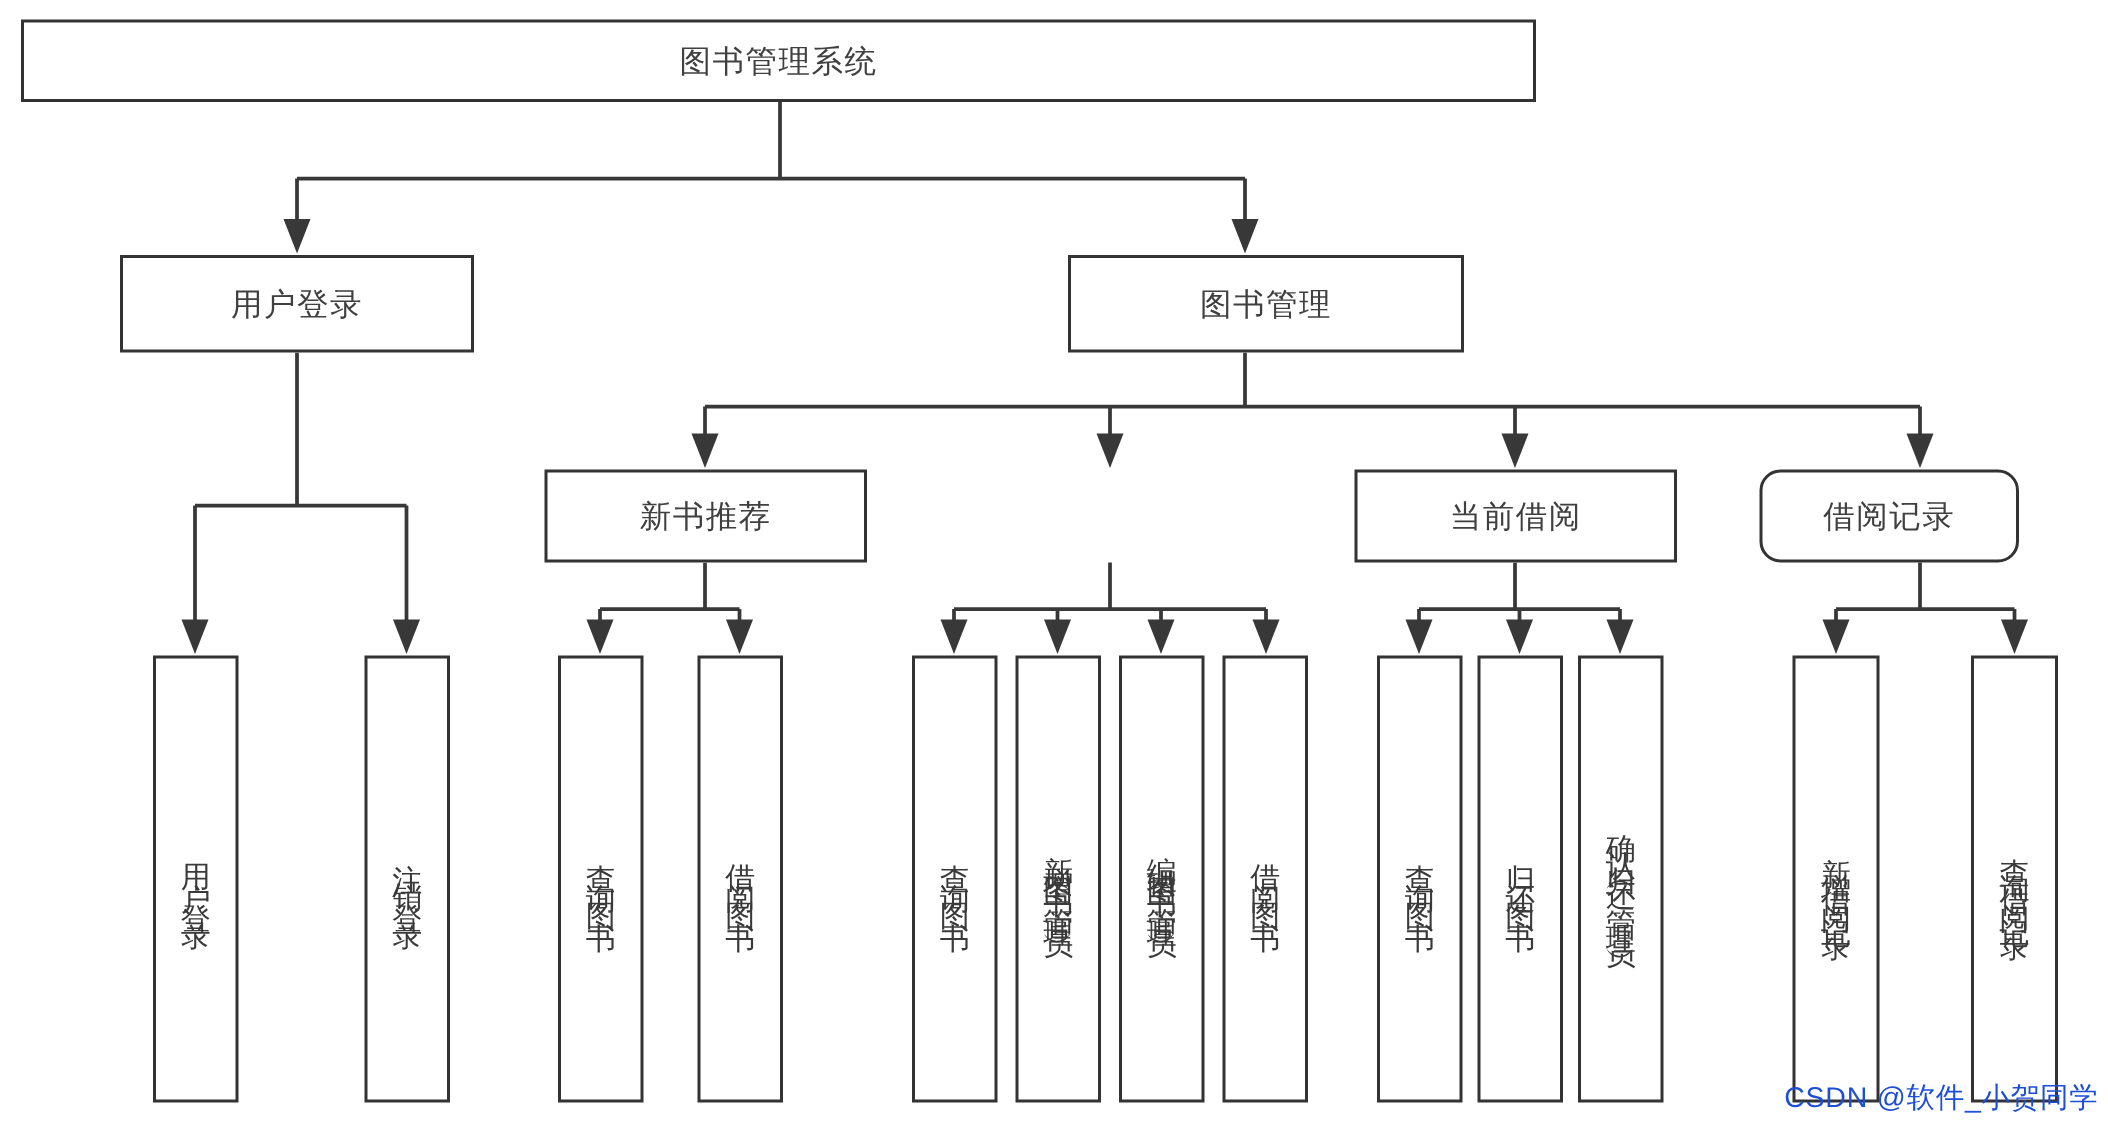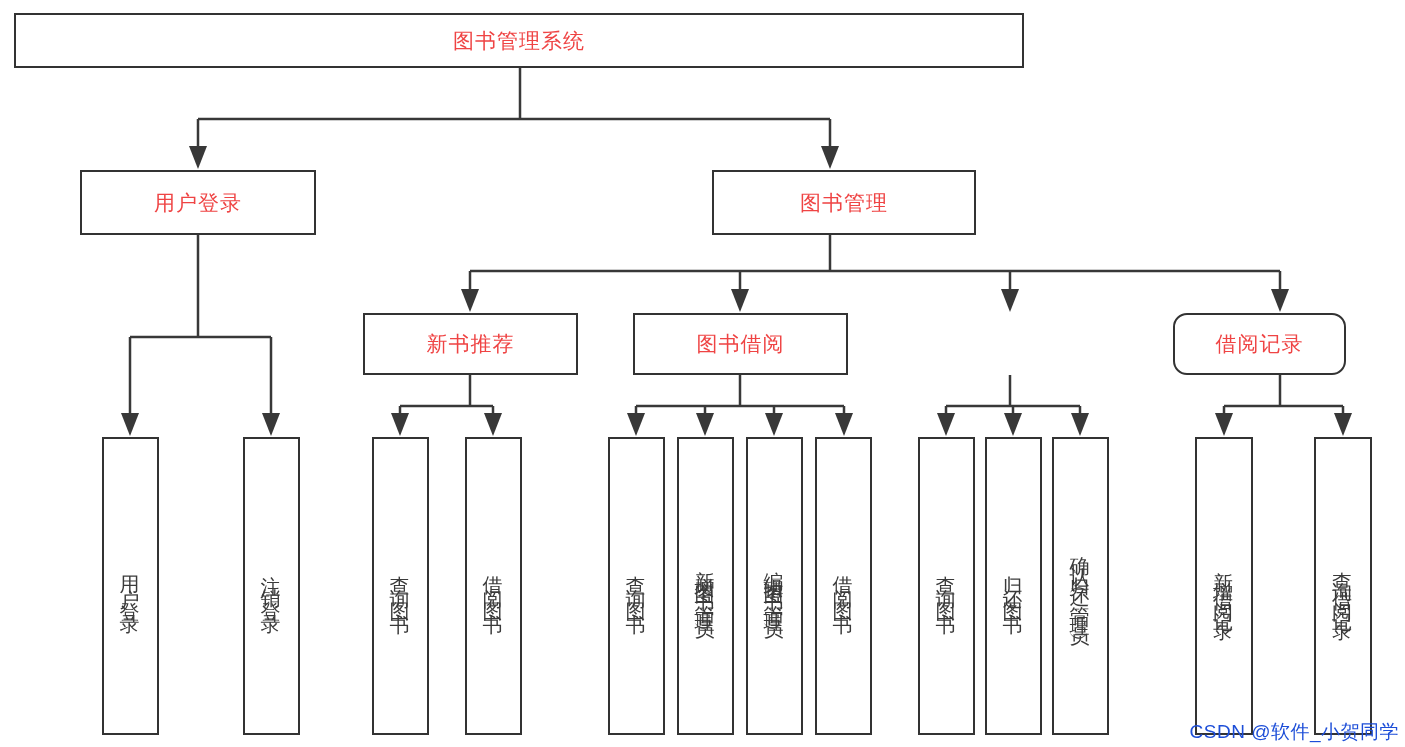--- a/index.html
+++ b/index.html
@@ -23,21 +23,21 @@
     background: #ffffff;
     border: 2.5px solid #333333;
     display: flex;
     align-items: center;
     justify-content: center;
     text-align: center;
   }
   .hlabel {
     font-size: 21px;
     letter-spacing: 1px;
-    color: #ef4444;
+    color: #404040;
     white-space: nowrap;
   }
   .vlabel {
     writing-mode: vertical-rl;
     text-orientation: mixed;
     font-size: 20px;
     letter-spacing: 13px;
     color: #3a3a3a;
     white-space: nowrap;
   }
@@ -113,22 +113,22 @@
   <div class="box" style="left:80px; top:170px; width:236px; height:65px;">
     <span class="hlabel">用户登录</span>
   </div>
   <div class="box" style="left:712px; top:170px; width:264px; height:65px;">
     <span class="hlabel">图书管理</span>
   </div>
 
   <div class="box" style="left:363px; top:313px; width:215px; height:62px;">
     <span class="hlabel">新书推荐</span>
   </div>
-  <div class="box" style="left:633px; top:313px; width:215px; height:62px;">
-    <span class="hlabel">图书借阅</span>
+  <div class="box" style="left:903px; top:313px; width:215px; height:62px;">
+    <span class="hlabel">当前借阅</span>
   </div>
   <div class="box" style="left:1173px; top:313px; width:173px; height:62px;border-radius:14px;">
     <span class="hlabel">借阅记录</span>
   </div>
 
   <div class="box" style="left:102px; top:437px; width:57px; height:298px;">
     <span class="vlabel">用户登录</span>
   </div>
   <div class="box" style="left:243px; top:437px; width:57px; height:298px;">
     <span class="vlabel">注销登录</span>

